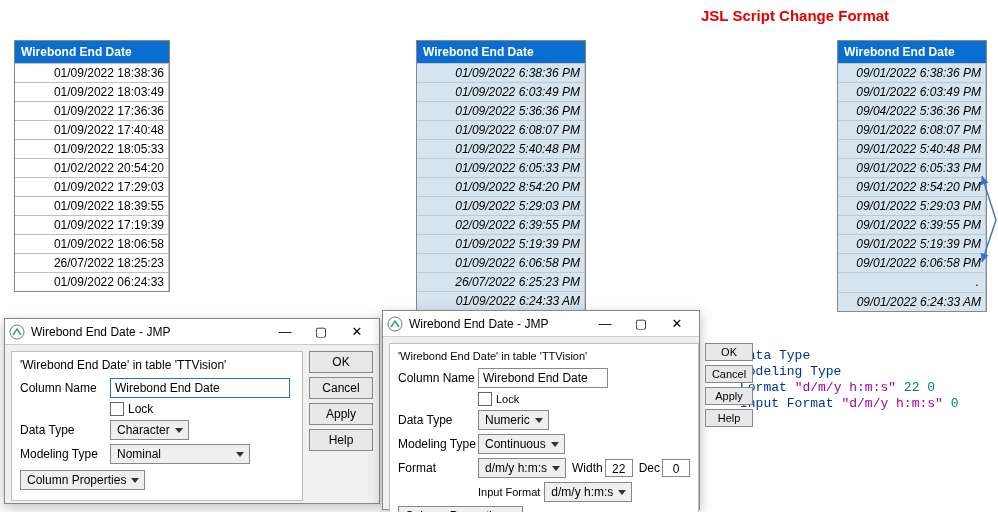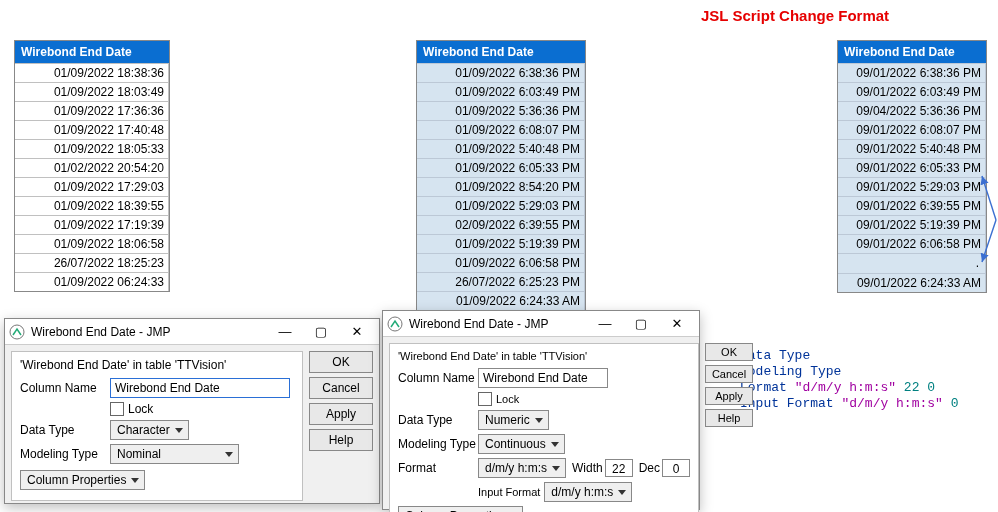--- a/index.html
+++ b/index.html
@@ -12,21 +12,21 @@
     height: 512px;
     position: relative;
     overflow: hidden;
     color: #000;
   }
   .col-table {
     position: absolute;
     border: 1px solid #888;
     background: #fff;
   }
-  .col-table.shaded .row { background: #d6e4f0; }
+  .col-table.shaded .row { background: #d6e4f0; font-style: italic; }
   .col-header {
     background: #0a6ed1;
     color: #fff;
     font-weight: bold;
     padding: 4px 6px;
     white-space: nowrap;
   }
   .col-table .row {
     border-top: 1px solid #c0c0c0;
     border-right: 1px solid #c0c0c0;
@@ -180,20 +180,21 @@
 
 <div class="col-table shaded right" style="left:837px; top:40px; width:150px;">
   <div class="col-header" style="text-align:left">Wirebond End Date</div>
   <div id="t3rows">
       <div class="row">09/01/2022 6:38:36 PM</div>
       <div class="row">09/01/2022 6:03:49 PM</div>
       <div class="row">09/04/2022 5:36:36 PM</div>
       <div class="row">09/01/2022 6:08:07 PM</div>
       <div class="row">09/01/2022 5:40:48 PM</div>
       <div class="row">09/01/2022 6:05:33 PM</div>
+      <div class="row">09/01/2022 8:54:20 PM</div>
       <div class="row">09/01/2022 5:29:03 PM</div>
       <div class="row">09/01/2022 6:39:55 PM</div>
       <div class="row">09/01/2022 5:19:39 PM</div>
       <div class="row">09/01/2022 6:06:58 PM</div>
       <div class="row blank-row" style="text-align: right; padding-right: 6px;">.</div>
       <div class="row">09/01/2022 6:24:33 AM</div>
     </div>
 </div>
 
 <div class="code-block" style="left:740px; top:348px;">
@@ -241,21 +242,21 @@
         <span class="lbl"></span>
         <span class="checkbox"></span>
         <span>Lock</span>
       </div>
       <div class="form-row">
         <span class="lbl">Data Type</span>
         <span class="select">Character</span>
       </div>
       <div class="form-row">
         <span class="lbl">Modeling Type</span>
-        <span class="select" style="width:129px">Nominal</span>
+        <span class="select" style="width:140px">Nominal</span>
       </div>
       <div class="form-row" style="margin-top:6px">
         <span class="select">Column Properties</span>
       </div>
     </div>
     <div>
       <div class="btn">OK</div>
       <div class="btn">Cancel</div>
       <div class="btn">Apply</div>
       <div class="btn">Help</div>

